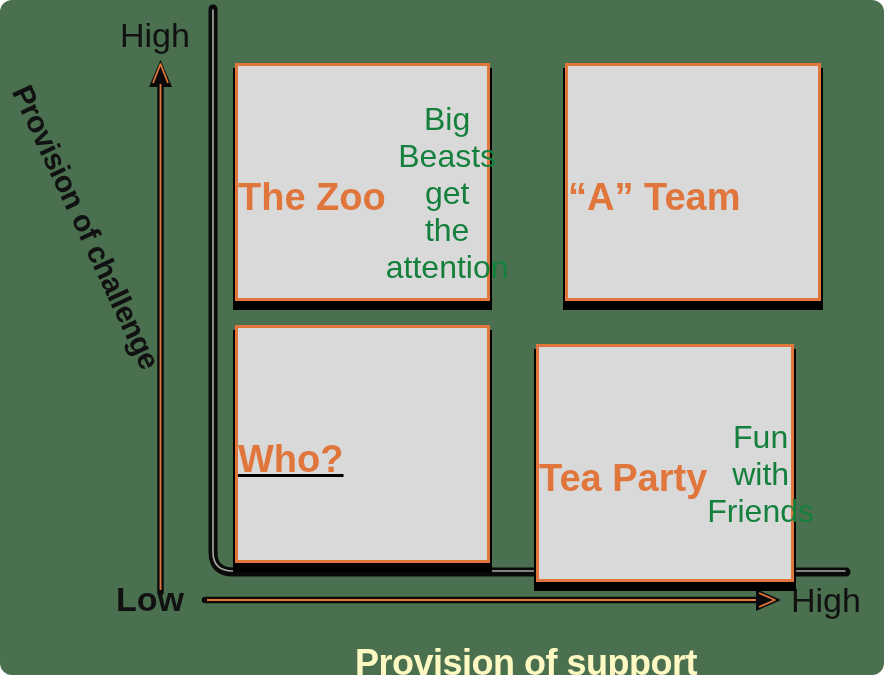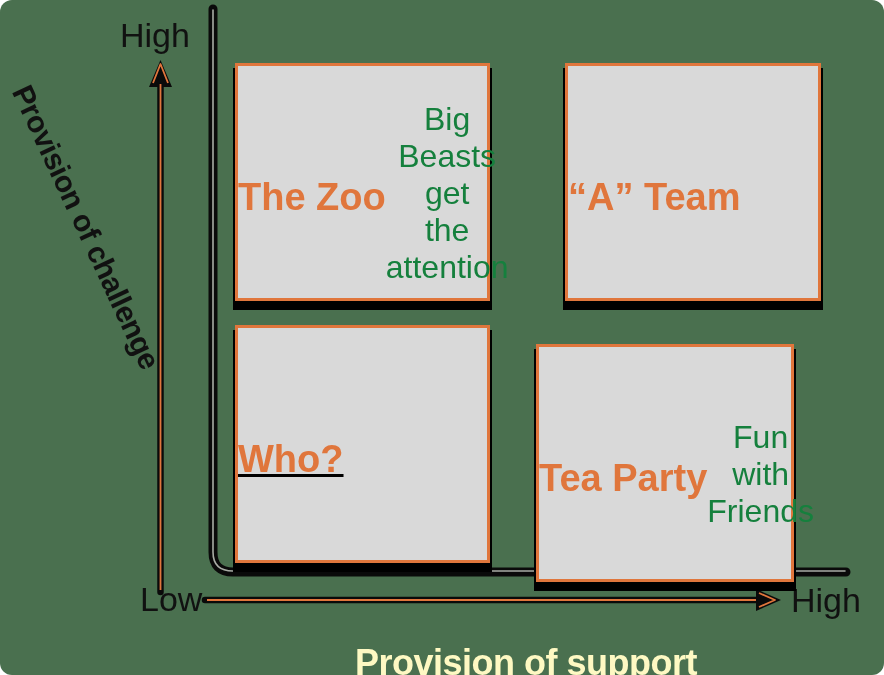--- a/index.html
+++ b/index.html
@@ -53,21 +53,21 @@
     white-space: pre-line;
   }
 
   .axis-label {
     position: absolute;
     color: #111111;
     font-size: 34px;
     line-height: 36px;
   }
   .lbl-high-top { left: 120px; top: 17px; }
-  .lbl-low     { left: 140px; top: 581px; }
+  .lbl-low     { left: 116px; top: 581px; font-weight: bold; }
   .lbl-high-right { left: 791px; top: 582px; }
 
   .lbl-x-axis {
     position: absolute;
     left: 346px; top: 642px;
     width: 360px;
     text-align: center;
     font-size: 36px;
     font-weight: bold;
     color: #fef9c3;

